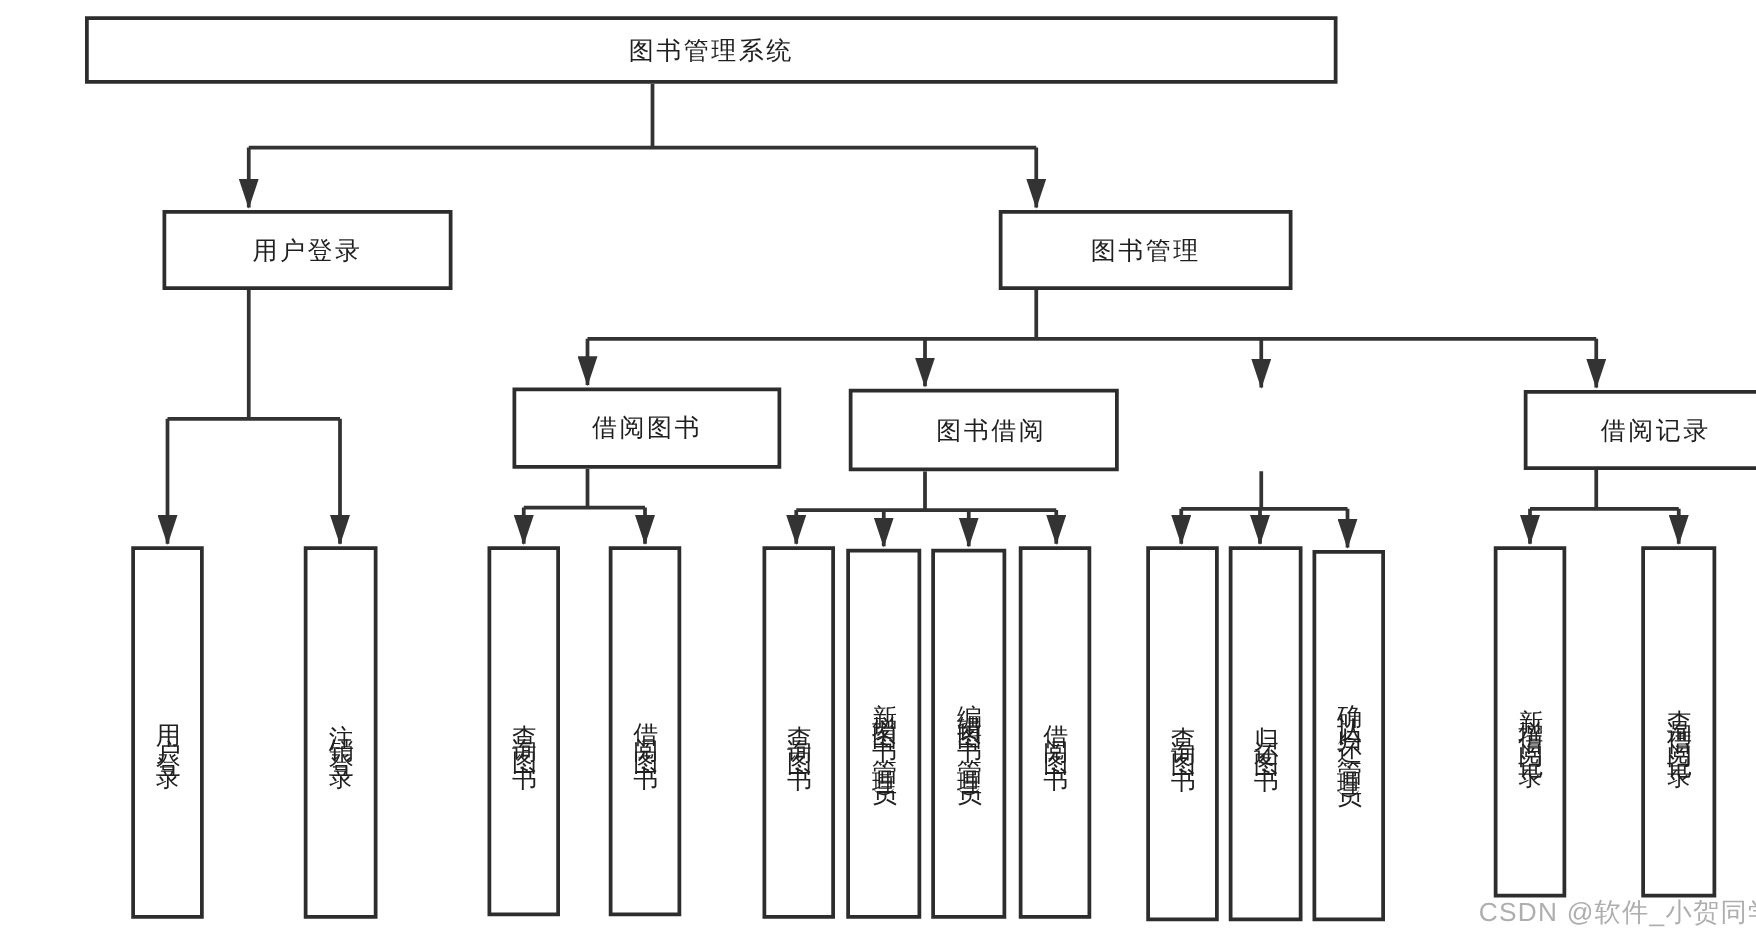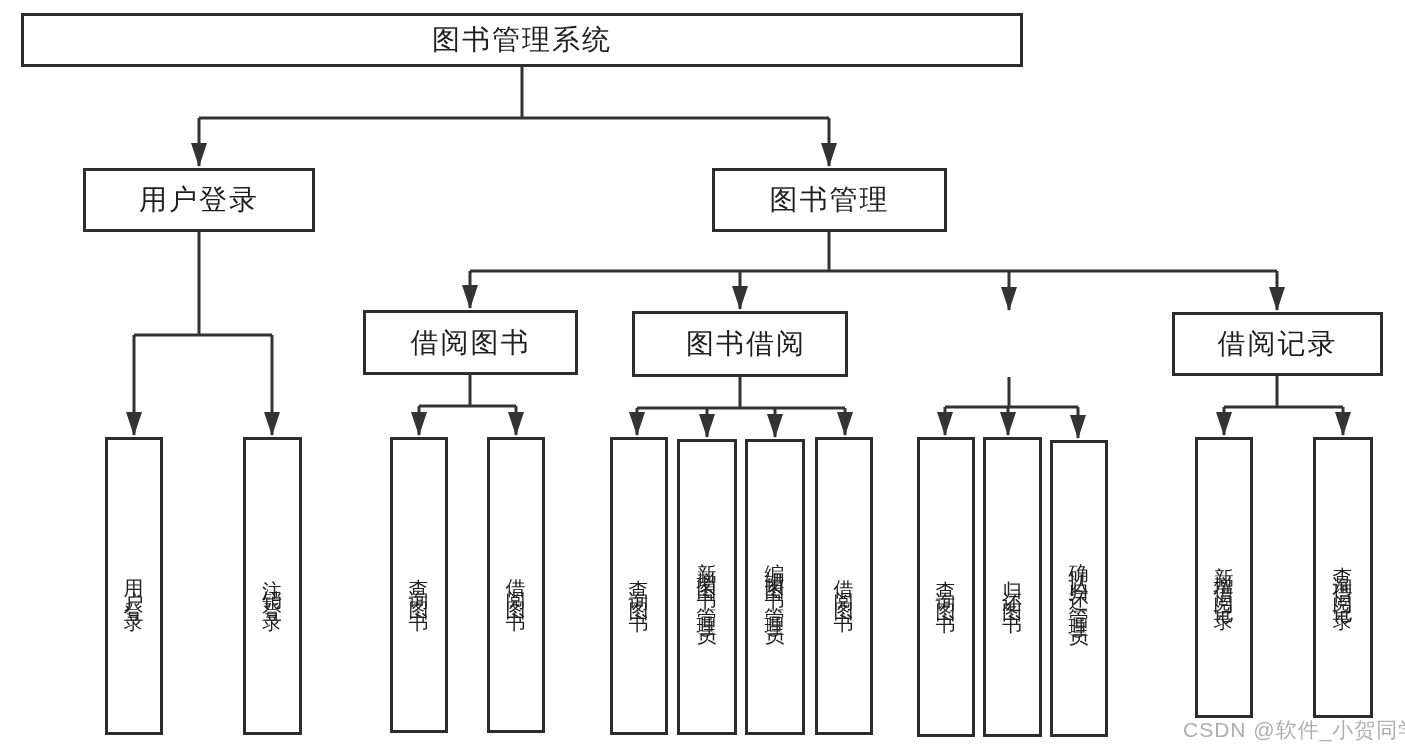--- a/index.html
+++ b/index.html
@@ -13,32 +13,32 @@
   .connectors{position:absolute;left:0;top:0;width:1405px;height:747px;z-index:1;}
   .node{
     position:absolute;
     box-sizing:border-box;
     border:3px solid #2d2d2d;
     background:#ffffff;
     display:flex;align-items:center;justify-content:center;
     color:#1f1f1f;
     z-index:2;
   }
-  .node.h{font-size:28px;letter-spacing:2px;white-space:nowrap;}
+  .node.h{font-size:20px;letter-spacing:2px;white-space:nowrap;margin-left:47px;}
   .node.v{
     font-size:20px;
     writing-mode:vertical-rl;
     text-orientation:mixed;
     letter-spacing:11px;
     line-height:1;
   }
   
   #n-root{left:21px;top:13px;width:1002px;height:54px;}
   #n-user-login{left:83px;top:168px;width:232px;height:64px;}
-  #n-book-mgmt{left:712px;top:168px;width:235px;height:64px;}
+  #n-book-mgmt{left:752px;top:168px;width:235px;height:64px;}
   #n-new-book-rec{left:363px;top:310px;width:215px;height:65px;}
   #n-book-borrow{left:632px;top:311px;width:216px;height:66px;padding-left:12px;}
   #n-current-borrow{left:902px;top:312px;width:215px;height:65px;}
   #n-borrow-record{left:1172px;top:312px;width:211px;height:64px;}
   
   #n-leaf-user-login{left:105px;top:437px;width:58px;height:298px;}
   #n-leaf-logout{left:243px;top:437px;width:59px;height:298px;}
   #n-leaf-query-1{left:390px;top:437px;width:58px;height:296px;}
   #n-leaf-borrow-1{left:487px;top:437px;width:58px;height:296px;}
   #n-leaf-query-2{left:610px;top:437px;width:58px;height:298px;}

